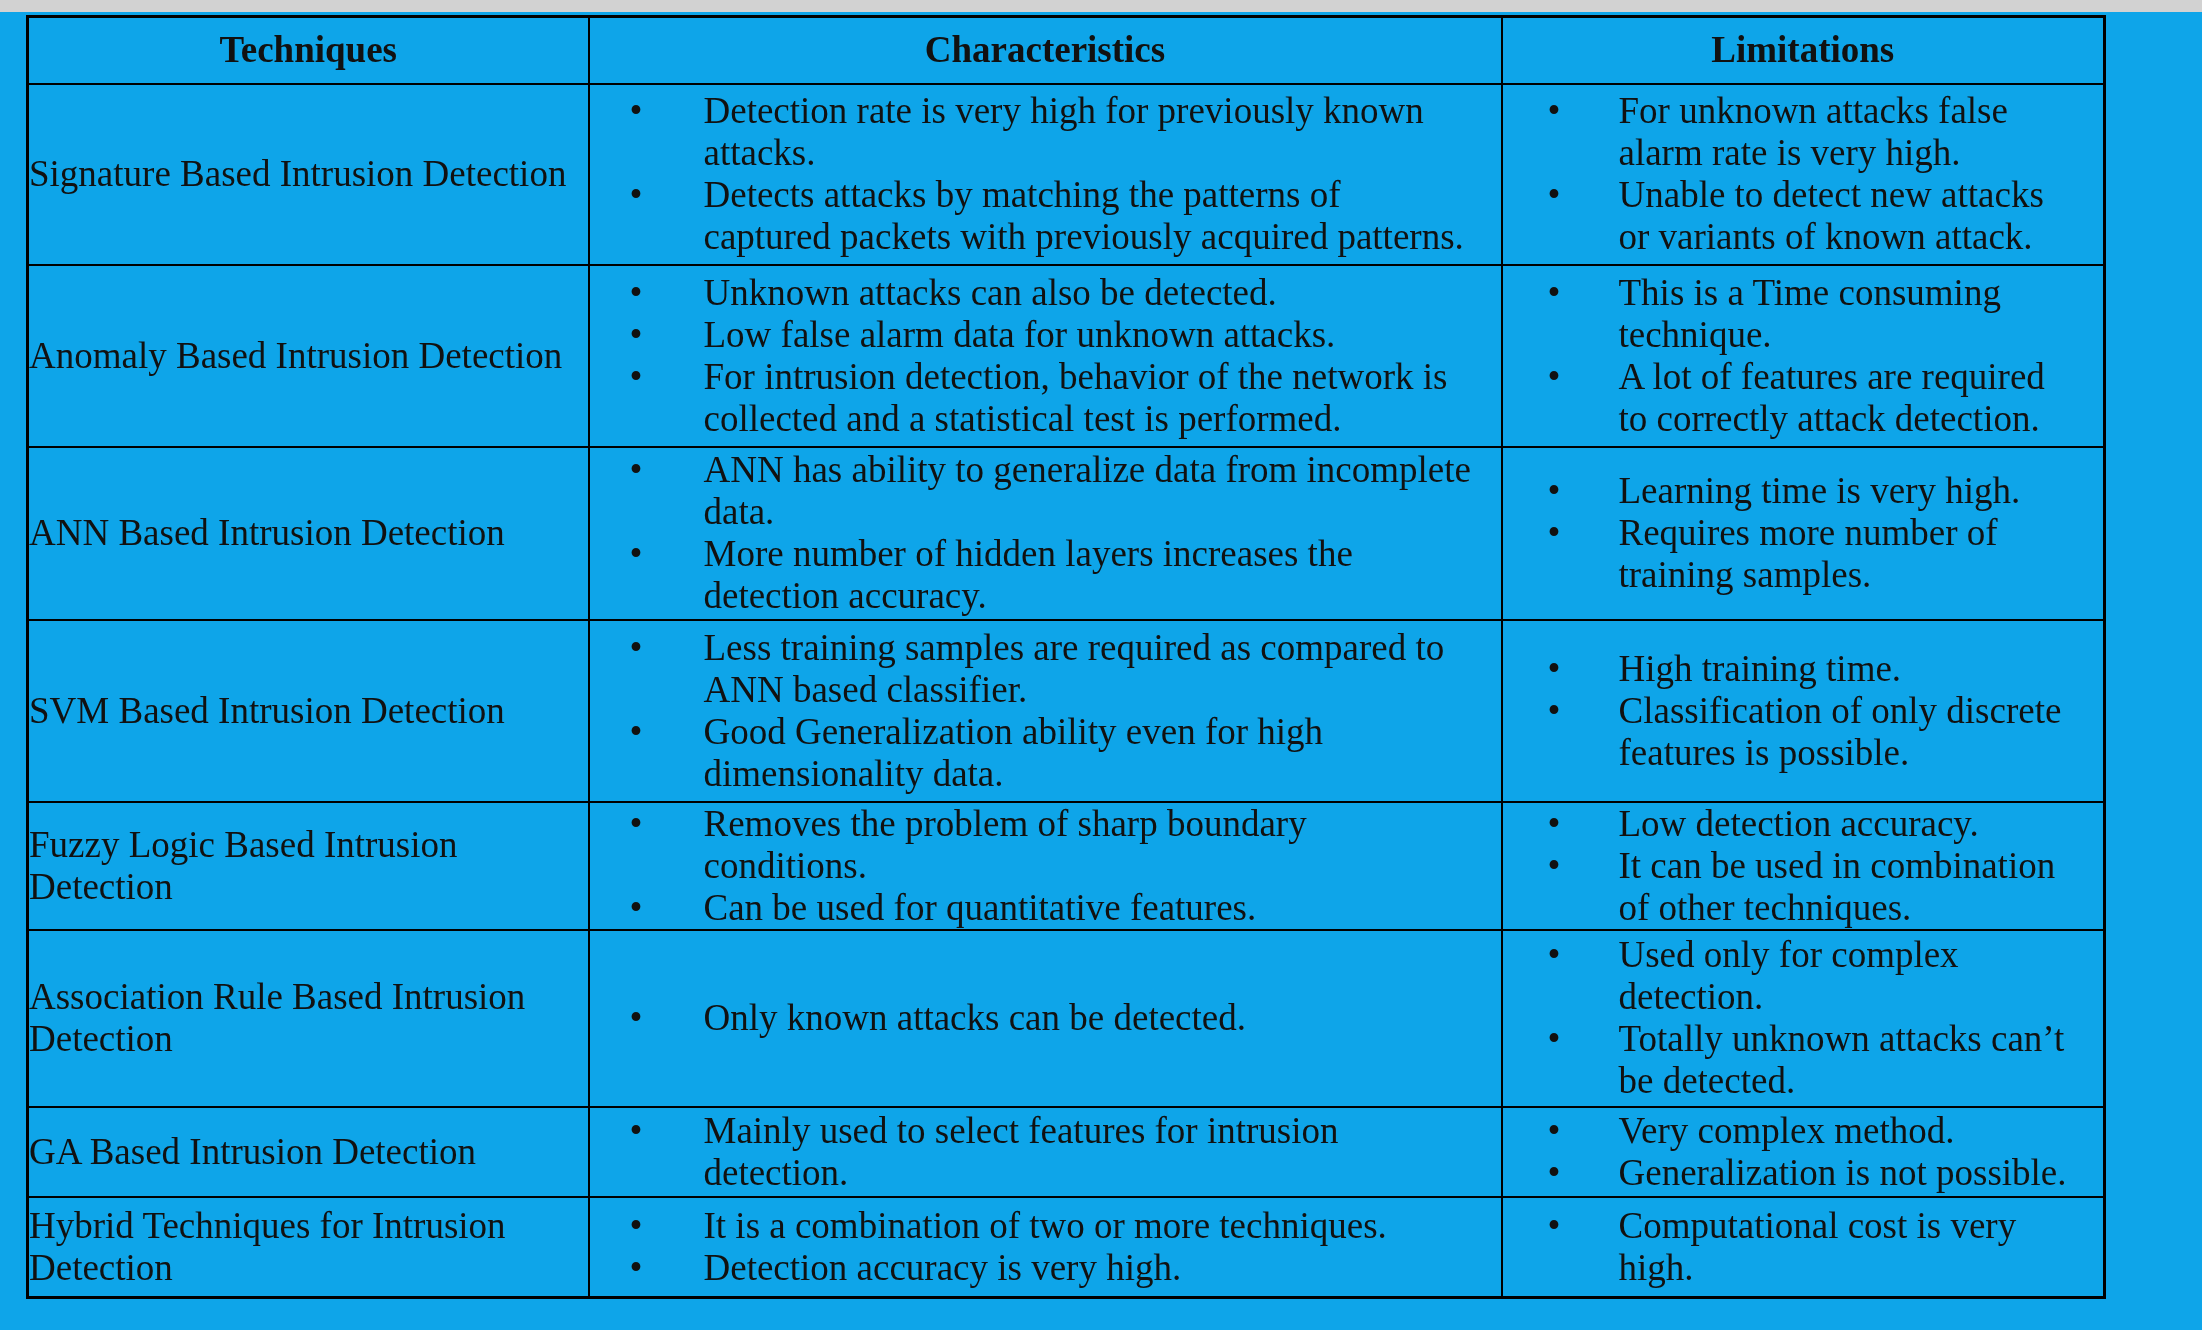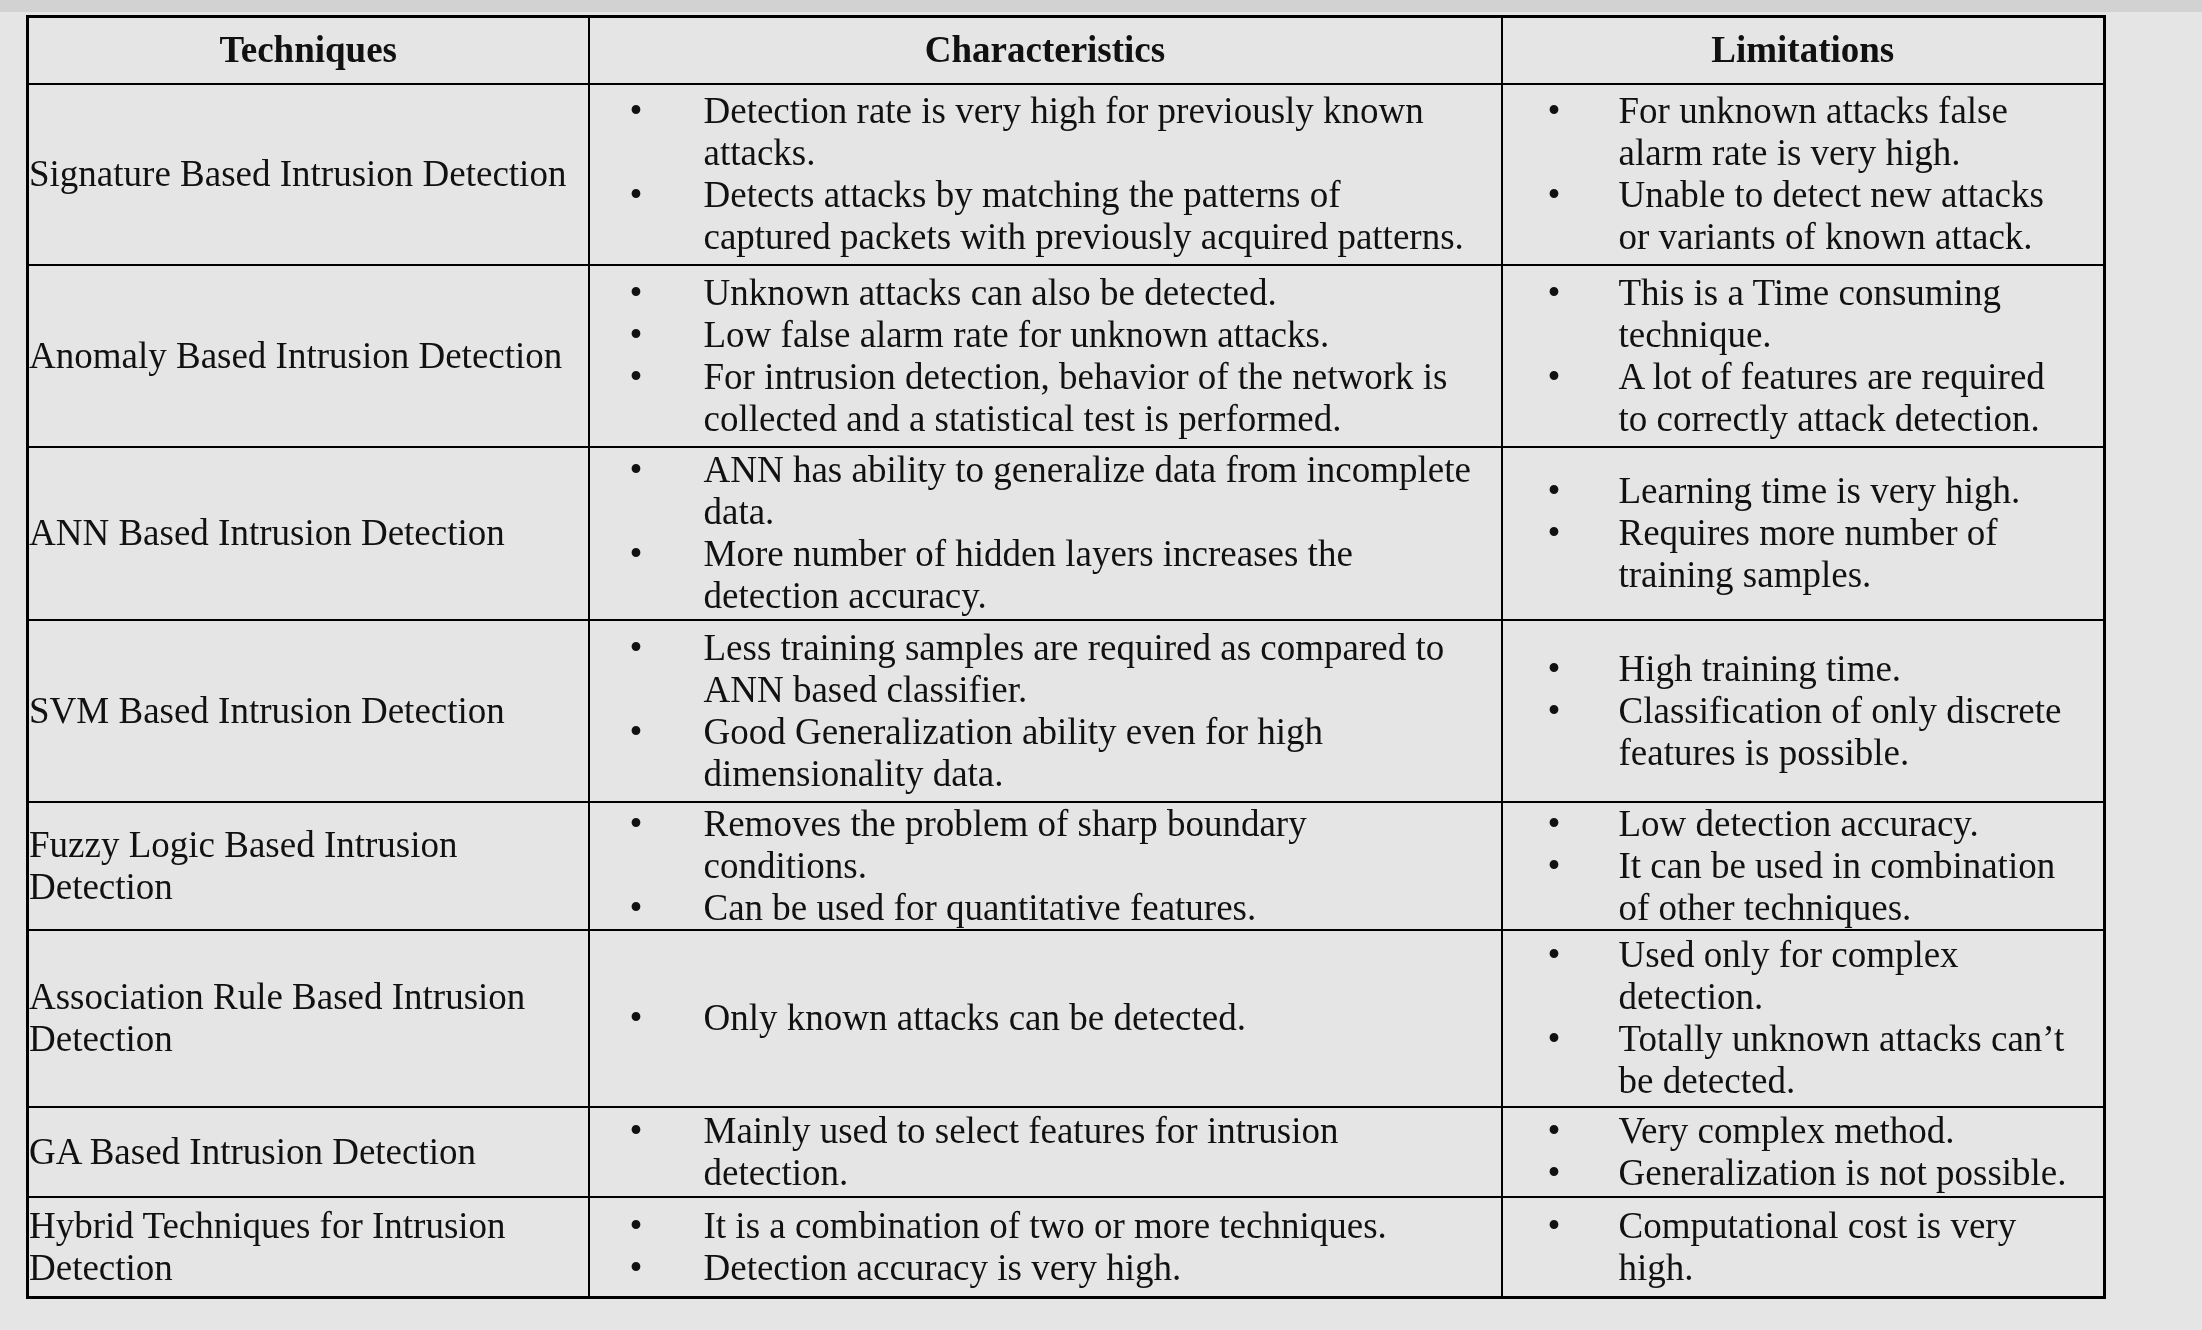--- a/index.html
+++ b/index.html
@@ -9,21 +9,21 @@
     width: 2202px;
     height: 1330px;
     overflow: hidden;
     font-family: "Liberation Serif", "DejaVu Serif", serif;
     color: #111111;
   }
   .page {
     position: relative;
     width: 2202px;
     height: 1330px;
-    background: #e5e5e5;
+    background: #0ea5e9;
   }
   .scan-strip {
     position: absolute;
     left: 0; top: 0;
     width: 2202px; height: 12px;
     background: #d2d2d2;
   }
   table.cmp {
     position: absolute;
     left: 26px;
@@ -116,21 +116,21 @@
       <td class="lims">
         <div class="li"><span class="bullet">•</span><span>For unknown attacks false alarm rate is very high.</span></div>
         <div class="li"><span class="bullet">•</span><span>Unable to detect new attacks or variants of known attack.</span></div>
       </td>
     </tr>
 
     <tr class="r1">
       <td class="tech">Anomaly Based Intrusion Detection</td>
       <td class="chars">
         <div class="li"><span class="bullet">•</span><span>Unknown attacks can also be detected.</span></div>
-        <div class="li"><span class="bullet">•</span><span>Low false alarm rate for unknown attacks.</span></div>
+        <div class="li"><span class="bullet">•</span><span>Low false alarm data for unknown attacks.</span></div>
         <div class="li"><span class="bullet">•</span><span>For intrusion detection, behavior of the network is collected and a statistical test is performed.</span></div>
       </td>
       <td class="lims">
         <div class="li"><span class="bullet">•</span><span>This is a Time consuming technique.</span></div>
         <div class="li"><span class="bullet">•</span><span>A lot of features are required to correctly attack detection.</span></div>
       </td>
     </tr>
 
     <tr class="r2">
       <td class="tech">ANN Based Intrusion Detection</td>

